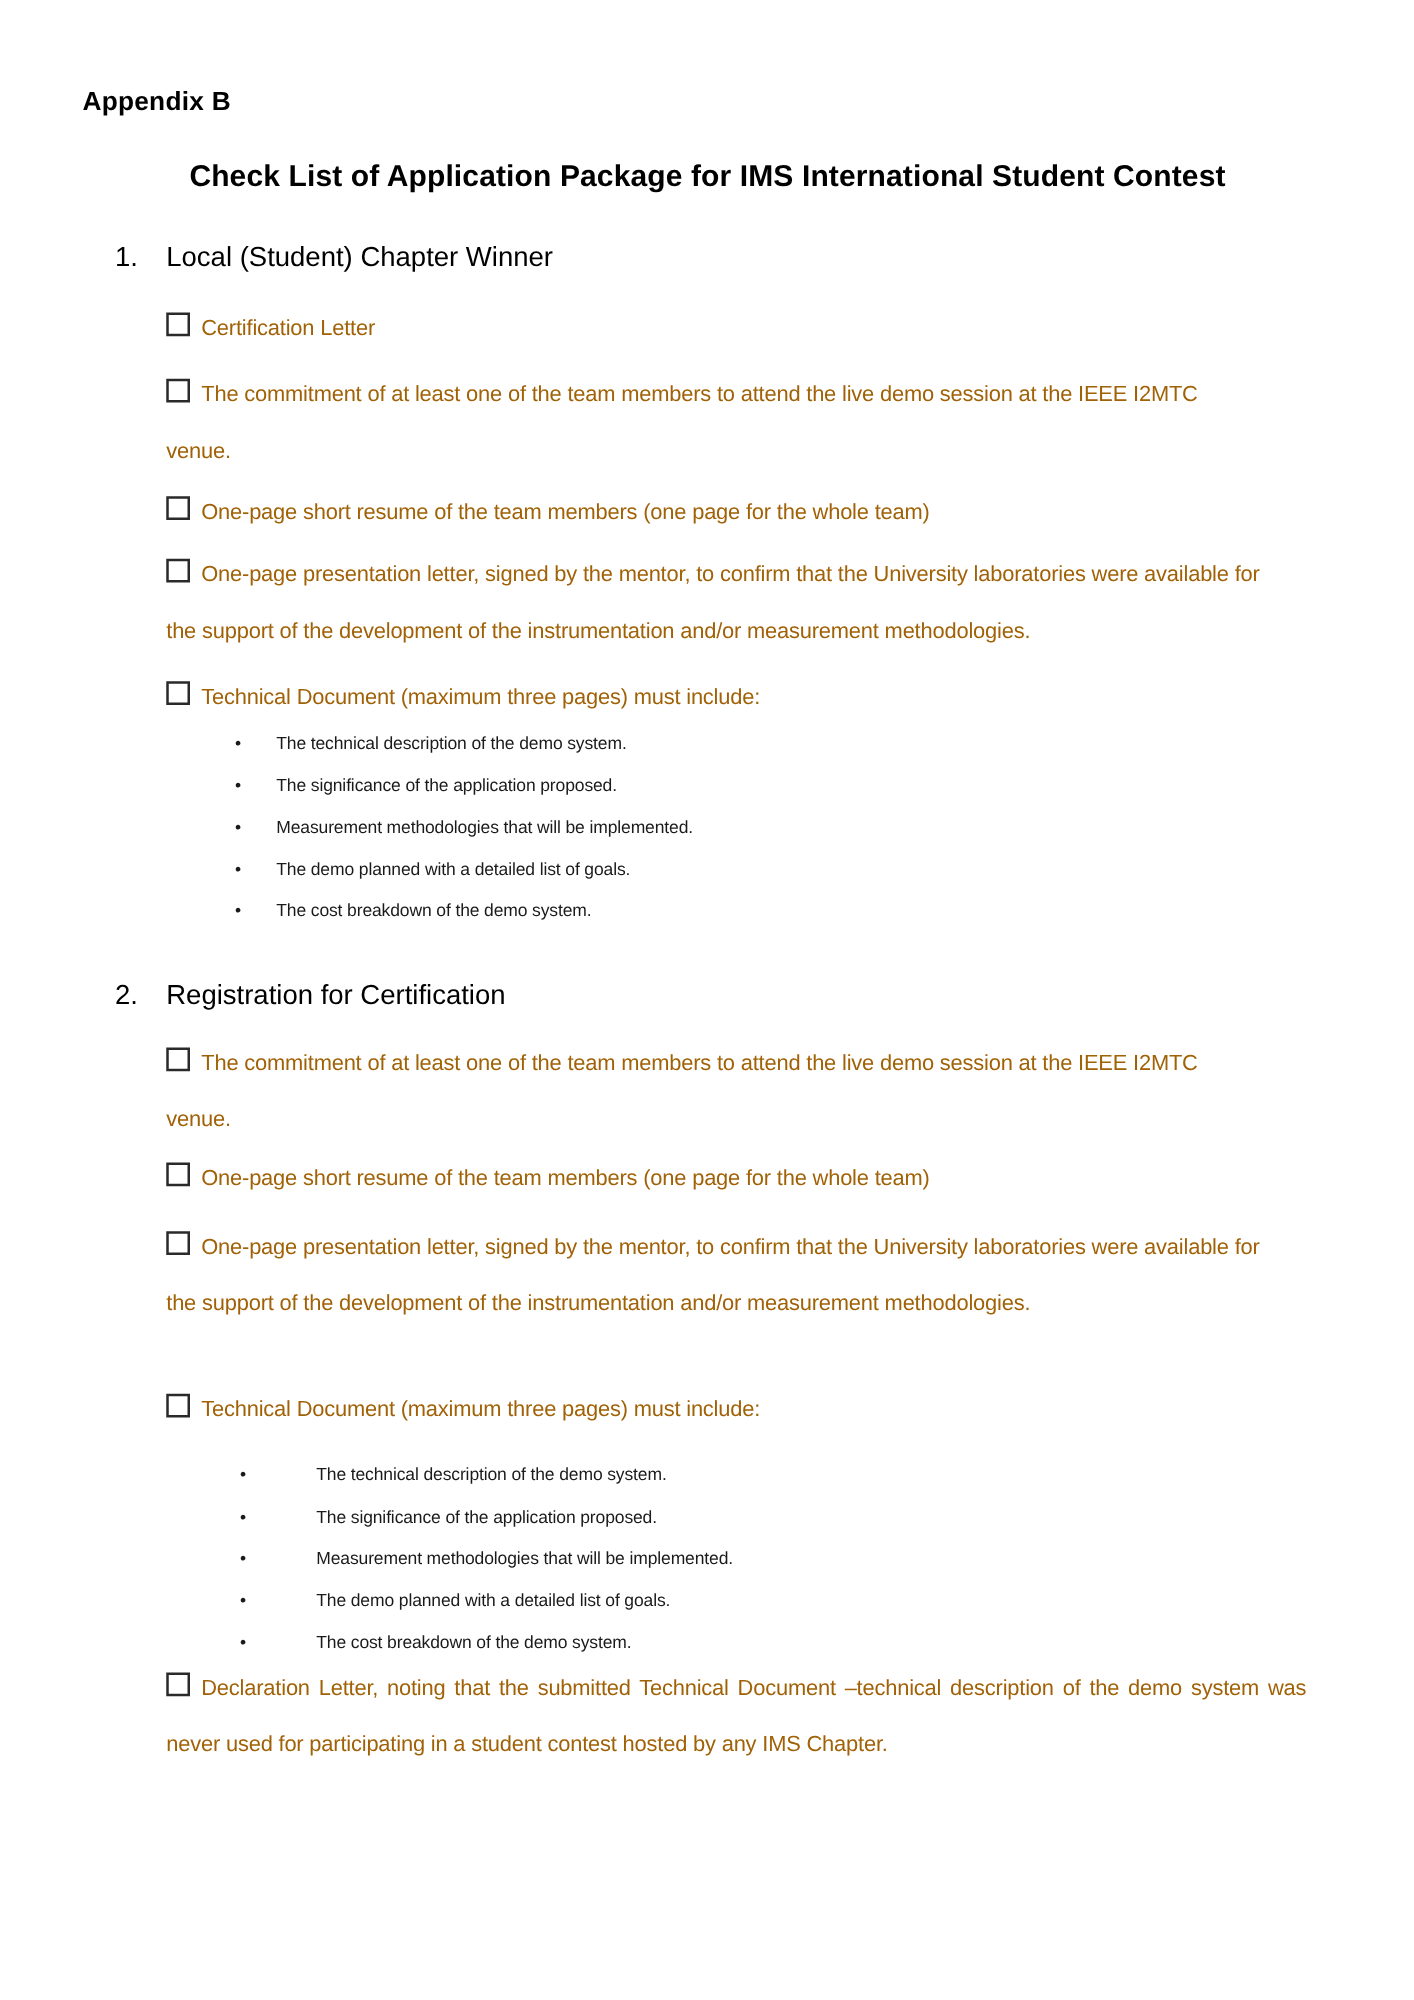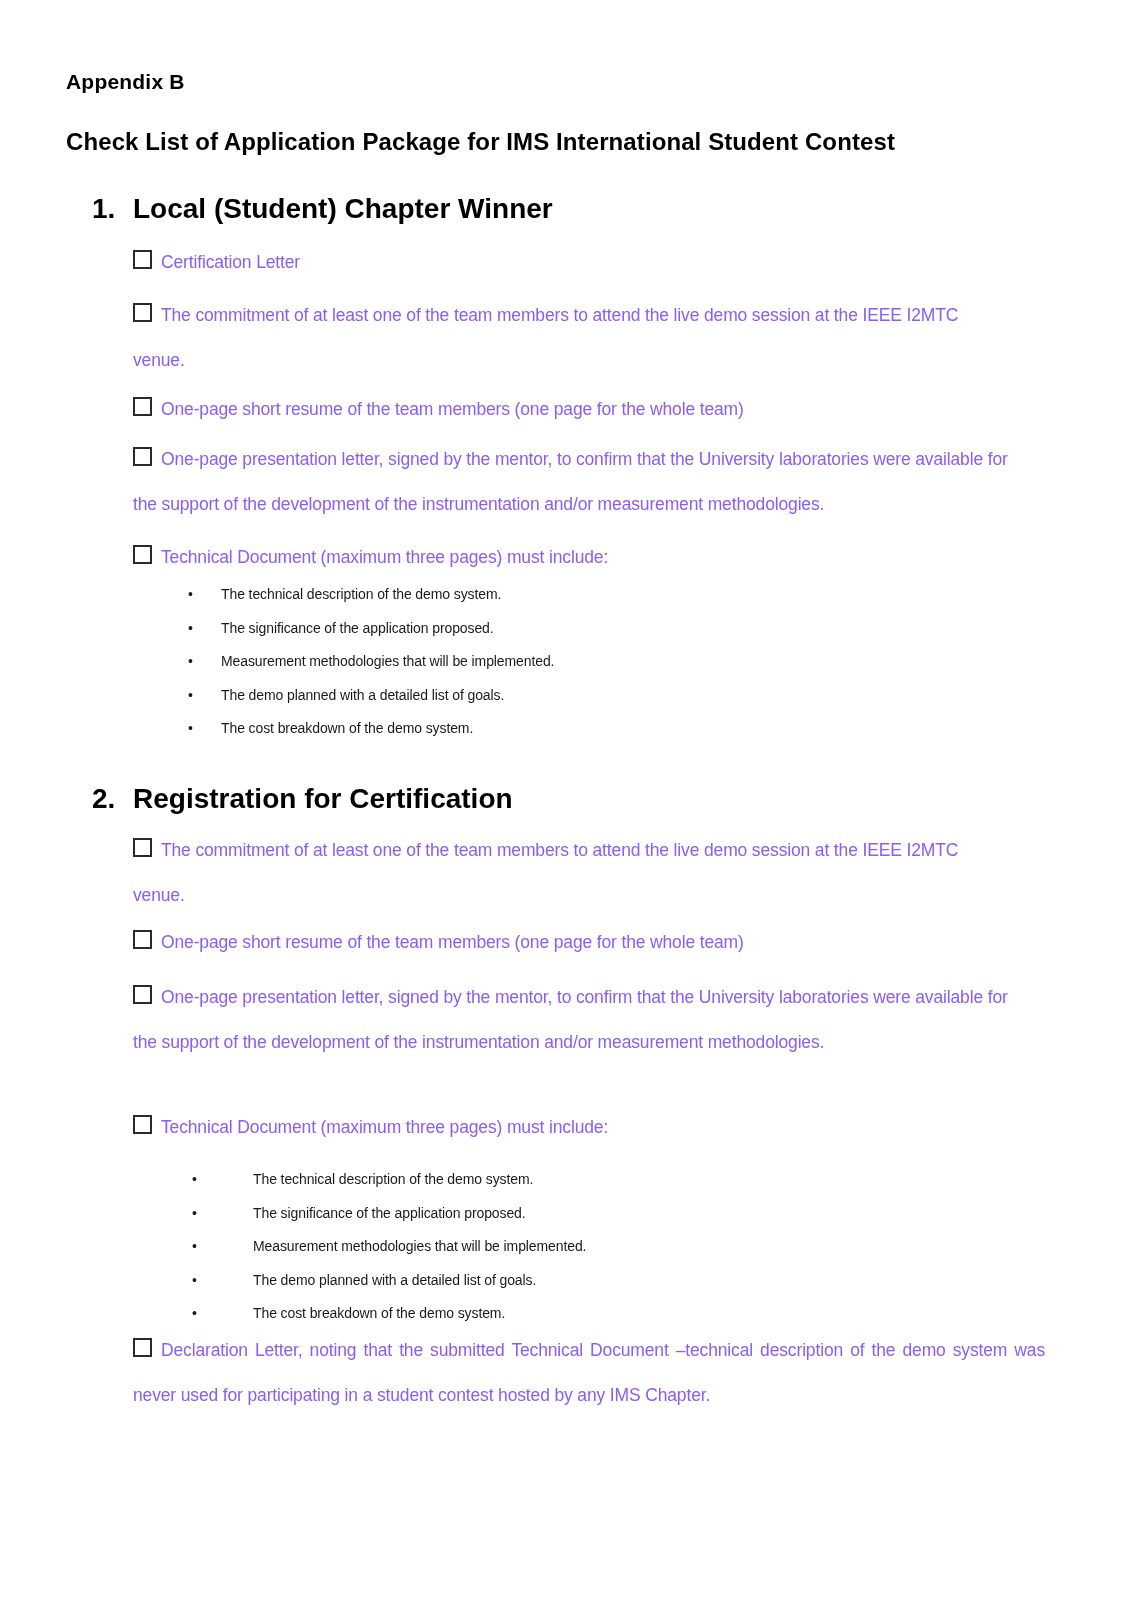--- a/index.html
+++ b/index.html
@@ -27,43 +27,43 @@
     top: 70px;
     font-size: 21px;
     font-weight: bold;
     letter-spacing: 0.2px;
   }
   .doc-title {
     position: absolute;
     left: 66px;
     top: 128px;
     width: 1000px;
-    text-align: left;
+    text-align: center;
     font-size: 24px;
     font-weight: bold;
     letter-spacing: 0.1px;
   }
 
   .section-heading {
     position: absolute;
-    font-size: 28px;
-    font-weight: bold;
+    font-size: 22px;
+    font-weight: normal;
     white-space: nowrap;
   }
   .section-heading .num {
     display: inline-block;
     width: 41px;
   }
 
   
   .checkitem {
     position: absolute;
     font-size: 17.5px;
     line-height: 45px;
-    color: #8b5cf6;
+    color: #a16207;
     letter-spacing: -0.15px;
     text-align: left;
   }
   .checkitem.justify {
     text-align: justify;
     text-justify: inter-word;
   }
   .checkitem.tight {
     line-height: 34px;
   }

